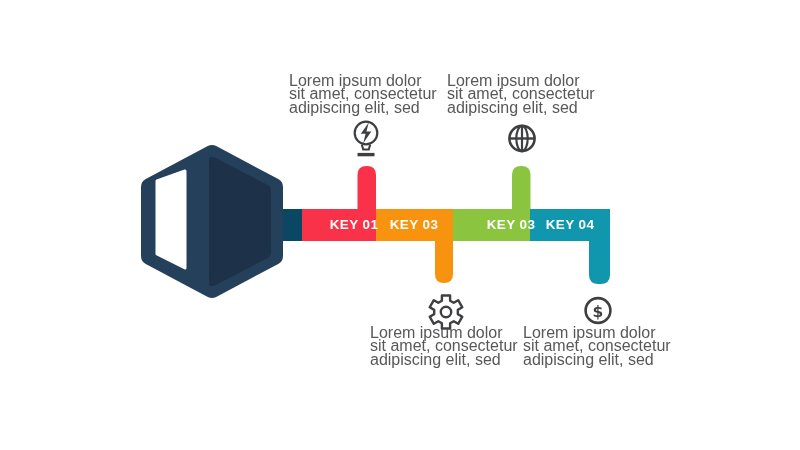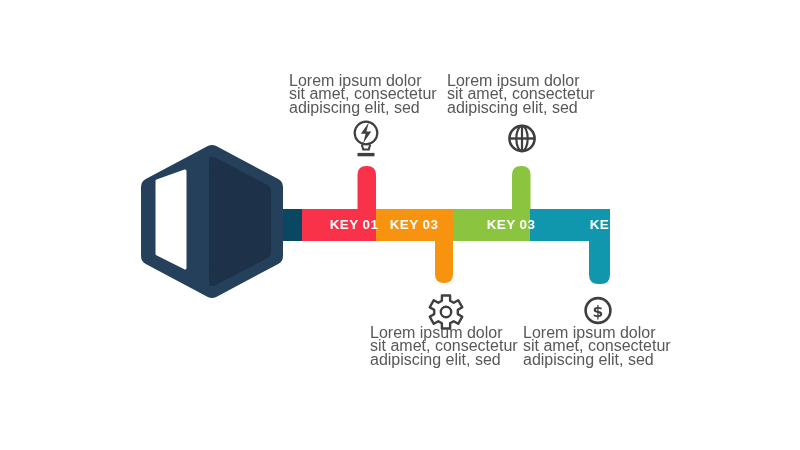--- a/index.html
+++ b/index.html
@@ -77,21 +77,21 @@
 
     <g>
       <circle cx="598" cy="310.5" r="12.4" fill="none" stroke-width="2.6" stroke="#3e3f41"></circle>
       <text x="598" y="316.5" text-anchor="middle" font-family="DejaVu Sans, sans-serif" font-size="15.5" font-weight="bold" fill="#3e3f41">$</text>
     </g>
   </svg>
 
   <div class="seg-label" style="left:314px;">KEY 01</div>
   <div class="seg-label" style="left:374px;">KEY 03</div>
   <div class="seg-label" style="left:471px;">KEY 03</div>
-  <div class="seg-label" style="left:530px;padding-left:44px;">KEY 04</div>
+  <div class="seg-label" style="left:530px;">KEY 04</div>
 
   <div class="callout" style="left:289px;top:74px;">
     <div>Lorem ipsum dolor</div>
     <div>sit amet, consectetur</div>
     <div>adipiscing elit, sed</div>
   </div>
   <div class="callout" style="left:447px;top:74px;">
     <div>Lorem ipsum dolor</div>
     <div>sit amet, consectetur</div>
     <div>adipiscing elit, sed</div>

